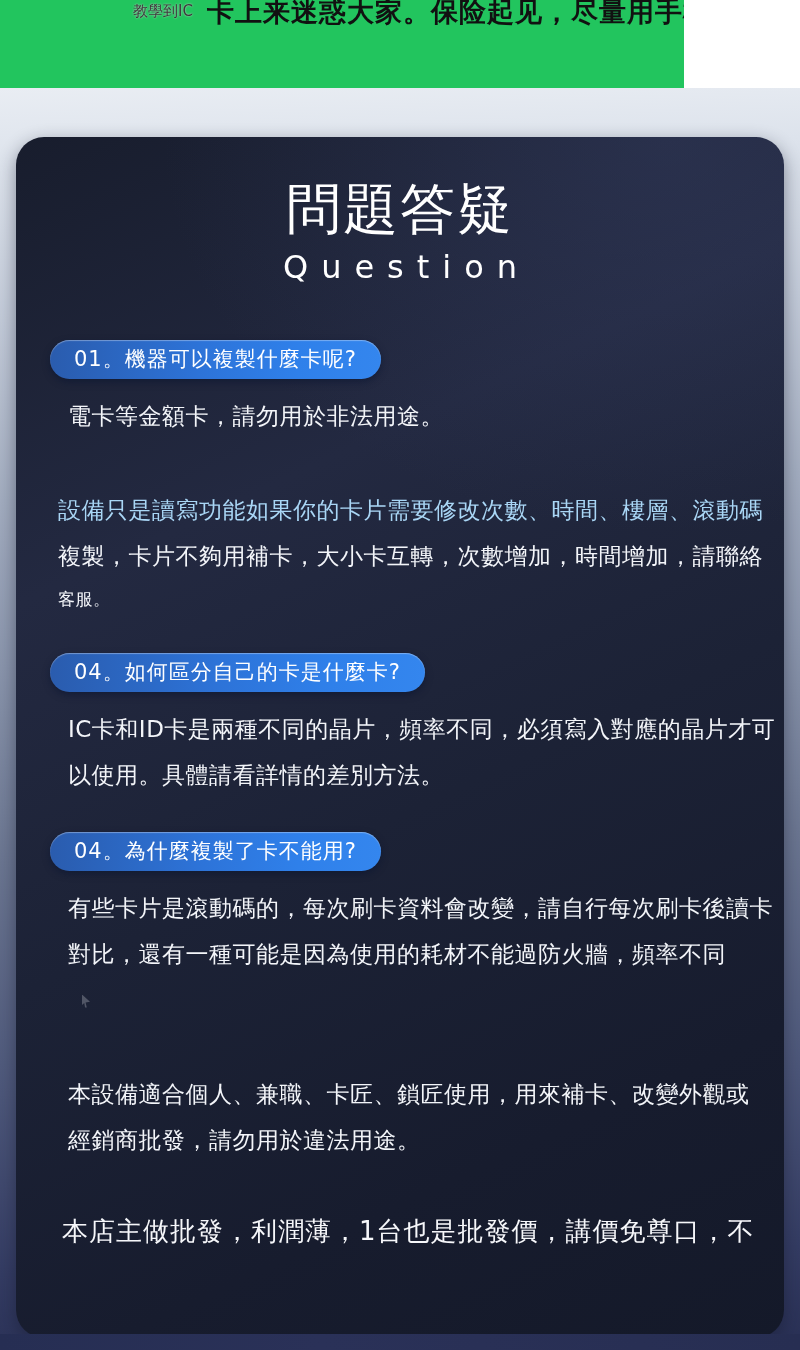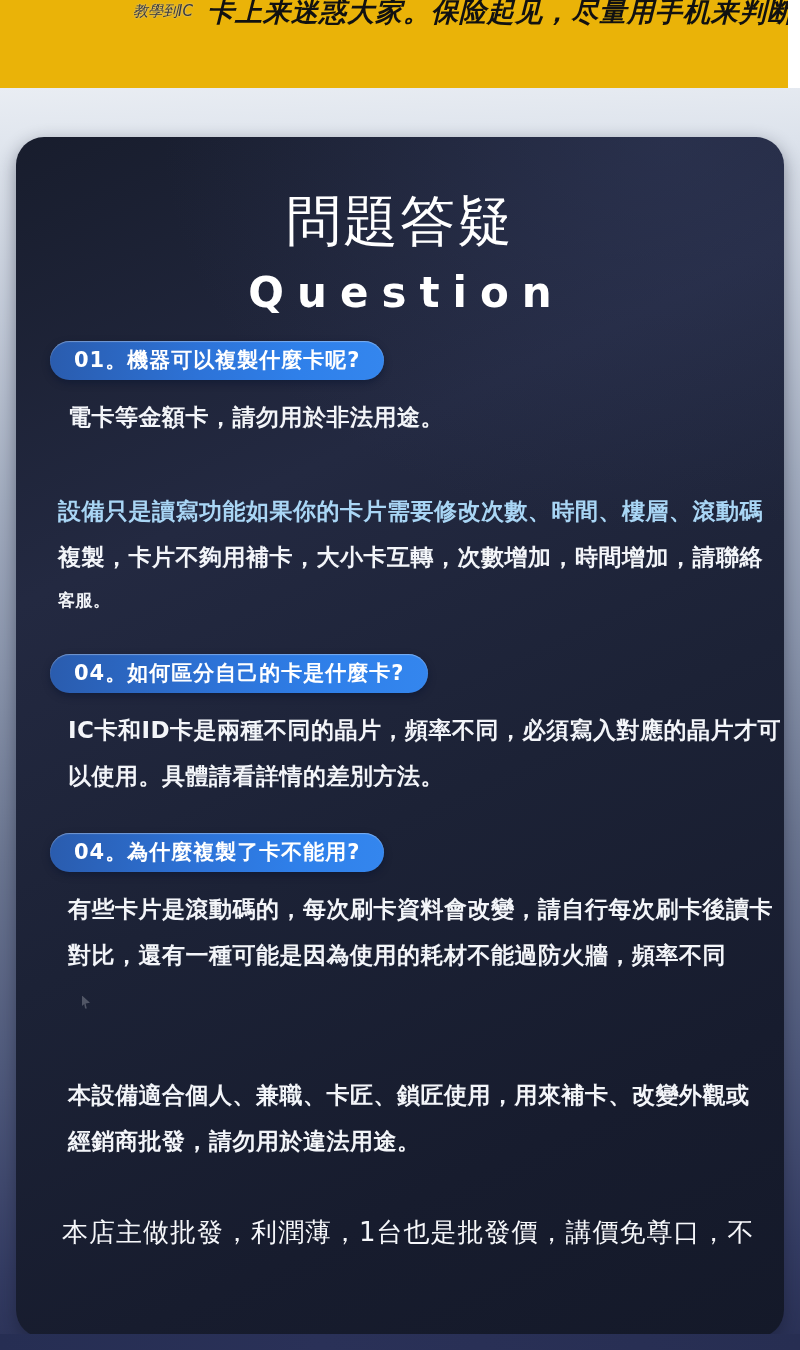--- a/index.html
+++ b/index.html
@@ -3,23 +3,22 @@
 <meta charset="utf-8">
 <style>
   html,body{margin:0;padding:0;}
   body{
     width:800px;height:1350px;position:relative;overflow:hidden;
     font-family:"DejaVu Sans","Liberation Sans",sans-serif;
     background:#ffffff;
   }
   
   .top-banner{
-    position:absolute;top:0;left:0;width:788px;height:88px;background:#eab308;
+    position:absolute;top:0;left:0;width:684px;height:88px;background:#22c55e;
     overflow:hidden;
-    font-style:italic;
   }
   .top-banner .line{
     position:absolute;top:-6px;left:133px;white-space:nowrap;
     display:flex;align-items:flex-start;
   }
   .small-label{
     font-size:15px;color:#3a3a3a;margin-top:8px;margin-right:14px;
     text-shadow:0 0 2px #cfcfcf;
   }
   .banner-text{
@@ -44,27 +43,27 @@
     position:absolute;left:16px;top:137px;width:768px;height:1201px;
     box-sizing:border-box;border-radius:28px;
     padding:40px 34px 0 34px;
     background:
       radial-gradient(120% 60% at 85% 0%, rgba(60,70,110,0.35) 0%, rgba(60,70,110,0) 55%),
       linear-gradient(155deg,#181d2d 0%,#232941 30%,#1c2236 55%,#171c2e 80%,#141929 100%);
     box-shadow:0 6px 18px rgba(20,25,45,0.45);
   }
   .card-title{
     text-align:center;color:#ffffff;font-size:55px;font-weight:500;
-    letter-spacing:2px;line-height:1.1;margin-top:14px;
+    letter-spacing:2px;line-height:1.1;margin-top:2px;
   }
   .card-subtitle{
-    text-align:center;color:#ffffff;font-size:42px;font-weight:bold;
-    letter-spacing:13px;margin-top:16px;text-indent:13px;
+    text-align:center;color:#ffffff;font-size:32px;font-weight:normal;
+    letter-spacing:13px;margin-top:8px;text-indent:13px;
   }
-  .qa-list{margin-top:24px;font-weight:bold;}
+  .qa-list{margin-top:54px;}
   .qa-block{margin-bottom:34px;}
   .pill{
     display:inline-block;border-radius:999px;
     padding:5px 24px 6px 24px;
     background:linear-gradient(90deg,#2a5cae 0%,#2d73d8 45%,#2f80ea 75%,#3486ee 100%);
     box-shadow:0 3px 7px rgba(10,20,50,0.55), inset 0 1px 1px rgba(255,255,255,0.35);
     color:#ffffff;font-size:21px;letter-spacing:1px;
   }
   .answer{padding:14px 0 0 18px;}
   .answer.flush{padding-left:8px;}

